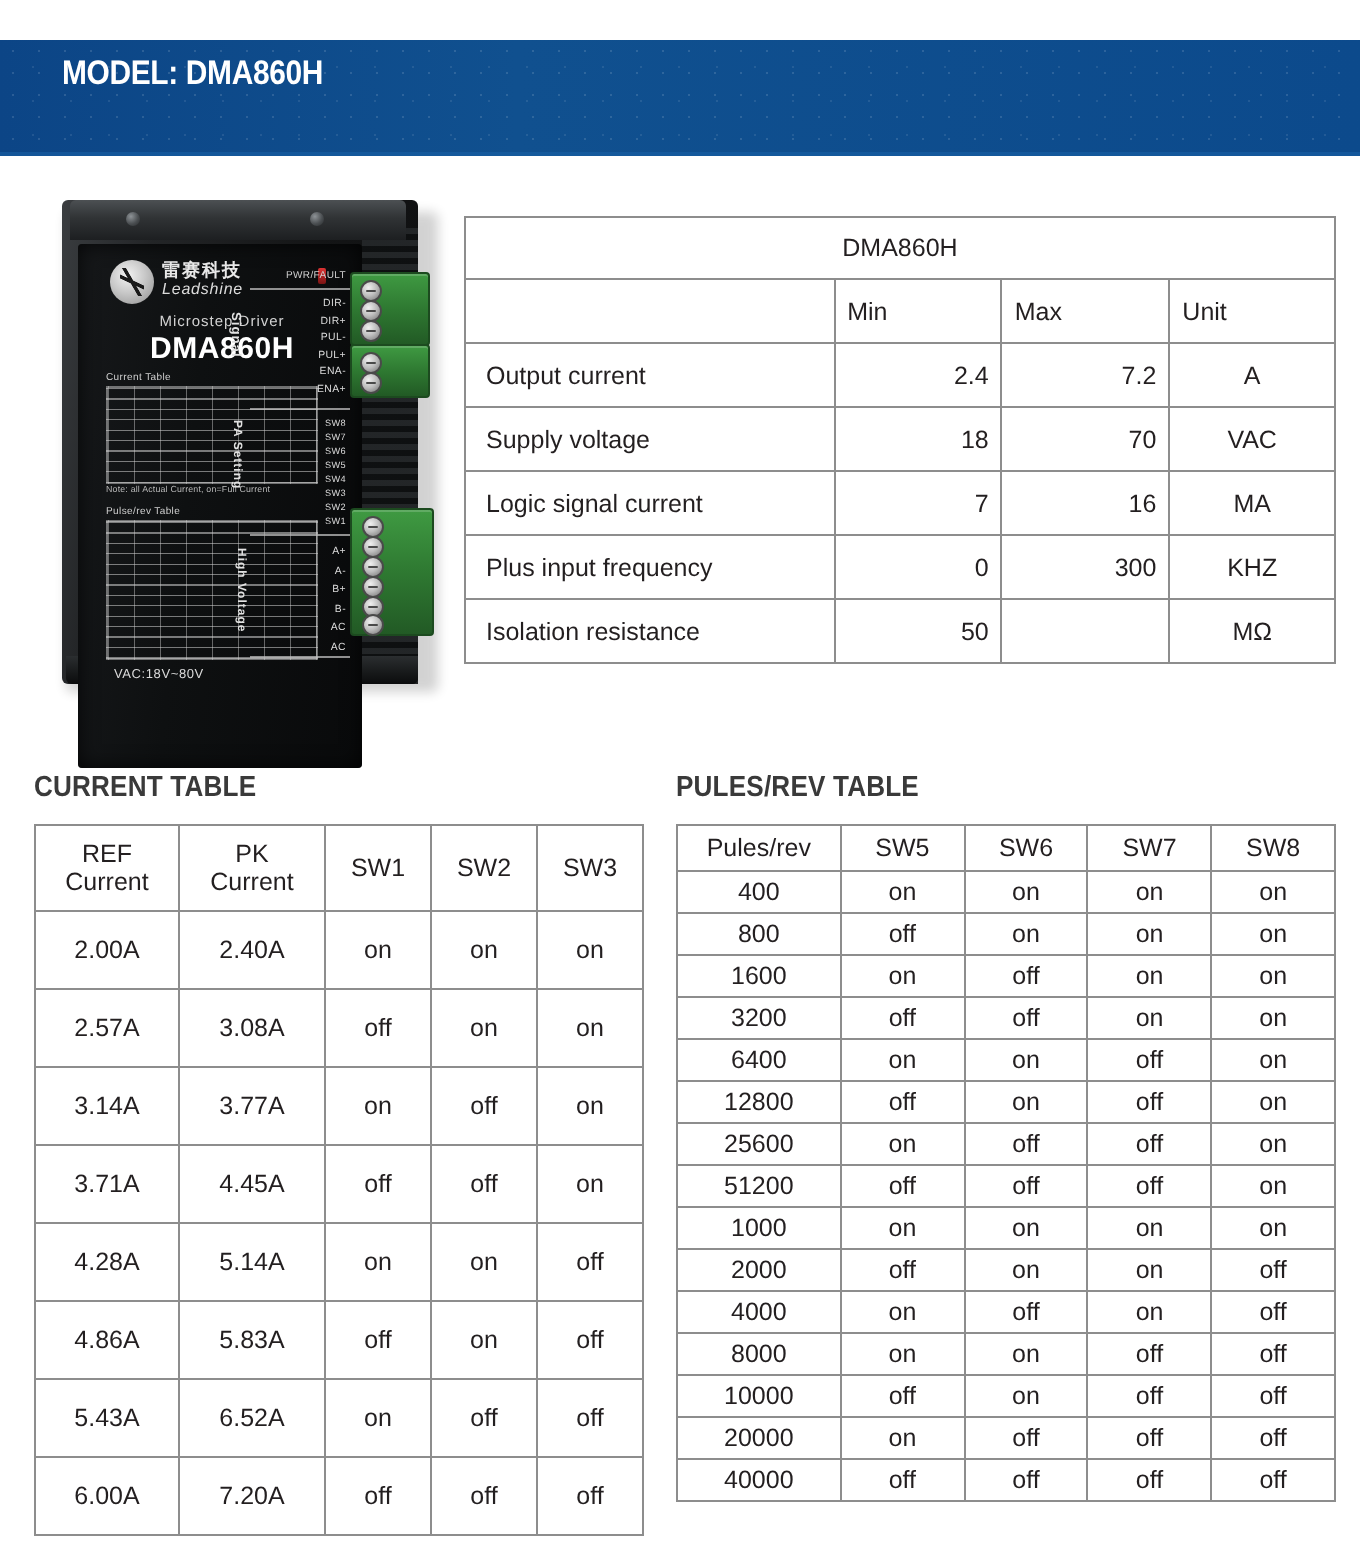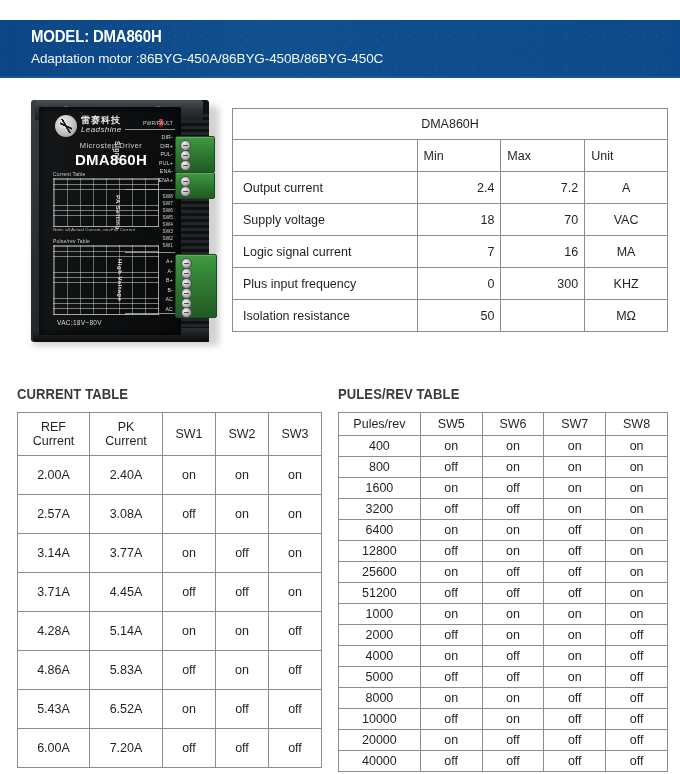--- a/index.html
+++ b/index.html
@@ -69,21 +69,21 @@
     border-radius:3px 3px 0 0;
   }
   .drv-top:before,.drv-top:after{
     content:"";position:absolute;top:6px;width:7px;height:7px;border-radius:50%;
     background:radial-gradient(circle at 35% 32%,#8e9397 0%,#4b4f52 55%,#26292b 100%);
   }
   .drv-top:before{left:28px;}
   .drv-top:after{left:120px;}
   
   .drv-face{
-    position:absolute;left:14px;top:15px;width:142px;height:228px;
+    position:absolute;left:14px;top:30px;width:142px;height:262px;
     background:linear-gradient(96deg,#16181a 0%,#0e1011 40%,#090a0b 100%);
     border-radius:2px;
     box-shadow:inset 0 0 10px rgba(0,0,0,.8);
     overflow:hidden;
   }
   
   .drv-foot{
     position:absolute;left:8px;top:236px;width:176px;height:14px;
     background:linear-gradient(180deg,#2b2e30 0%,#17191a 60%,#0b0c0d 100%);
     border-radius:0 0 3px 3px;
@@ -216,21 +216,20 @@
   .pul td{height:20px;text-align:center;padding:0;line-height:20px;}
   .pul thead td{height:22px;line-height:22px;}
   .pul .p1{width:82px;}
   .pul .p2,.pul .p3,.pul .p4,.pul .p5{width:62px;}
 </style>
 </head>
 <body>
 
 <div class="banner">
   <div class="banner-model">MODEL: DMA860H</div>
-  <div class="banner-sub">Adaptation motor :86BYG-450A/86BYG-450B/86BYG-450C</div>
 </div>
 
 <div class="photo">
   <div class="drv-shadow"></div>
   <div class="drv-side"></div>
   <div class="drv-fins"></div>
   <div class="drv-top"></div>
   <div class="drv-foot"></div>
 
   <div class="drv-face">
@@ -516,27 +515,20 @@
         <td>off</td>
       </tr>
       <tr>
         <td>4000</td>
         <td>on</td>
         <td>off</td>
         <td>on</td>
         <td>off</td>
       </tr>
       <tr>
-        <td>5000</td>
-        <td>off</td>
-        <td>off</td>
-        <td>on</td>
-        <td>off</td>
-      </tr>
-      <tr>
         <td>8000</td>
         <td>on</td>
         <td>on</td>
         <td>off</td>
         <td>off</td>
       </tr>
       <tr>
         <td>10000</td>
         <td>off</td>
         <td>on</td>

